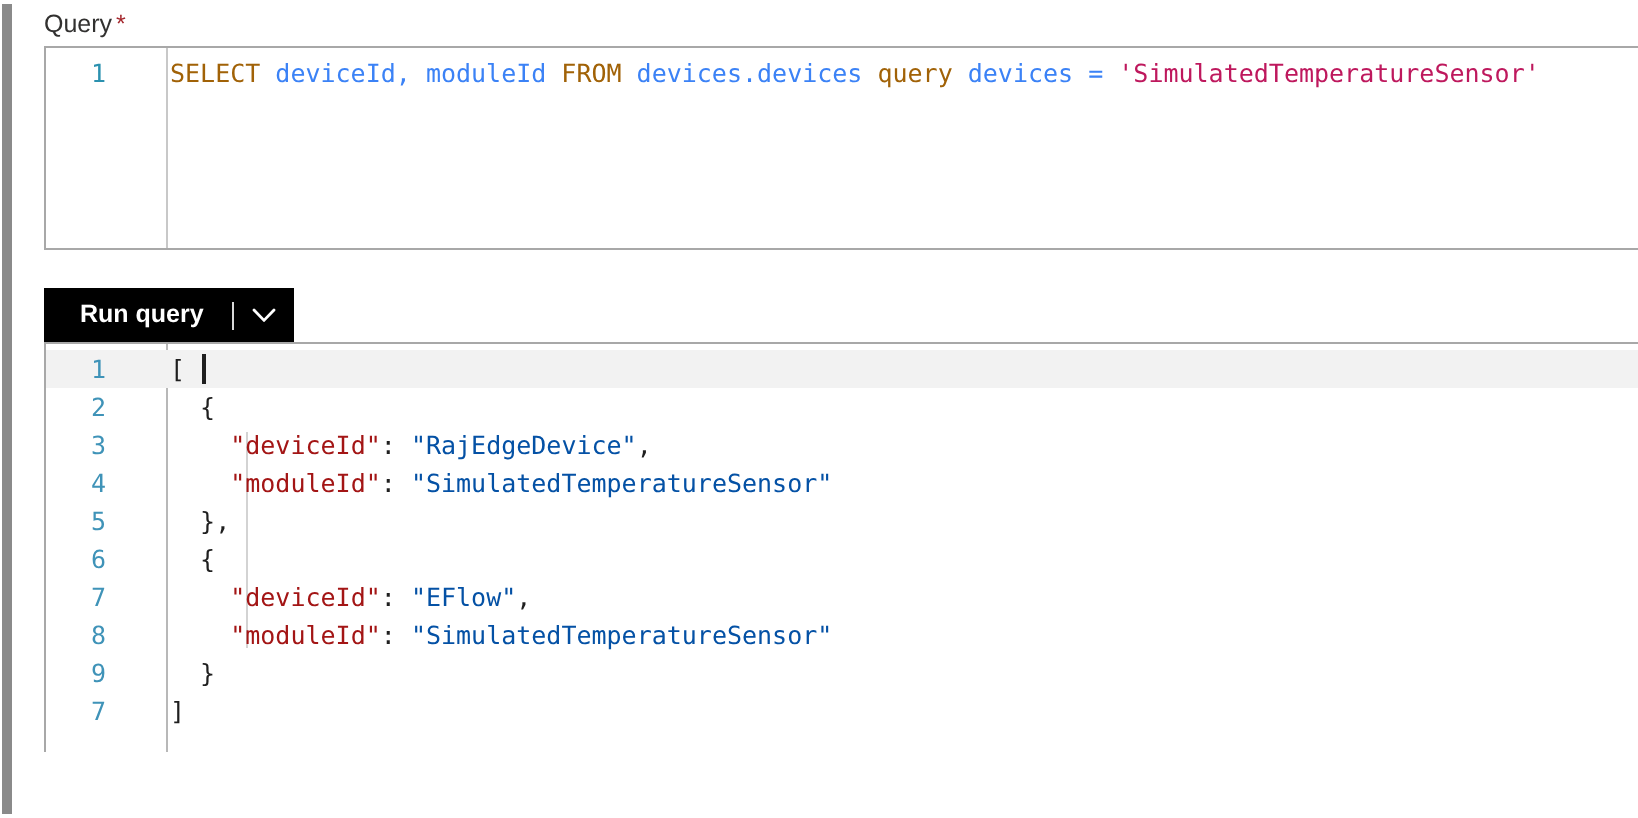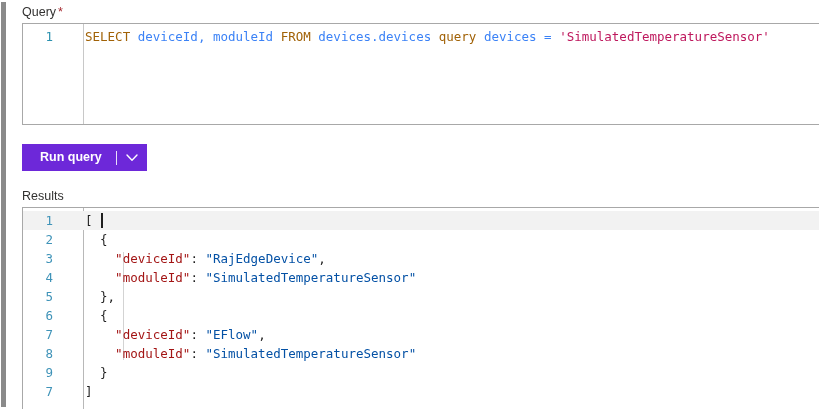--- a/index.html
+++ b/index.html
@@ -158,21 +158,21 @@
   .tok-punct  { color: #1f1f1f; }
 
   
   .btn-row {
     padding-top: 19px;
     padding-bottom: 0;
   }
   .btn-primary {
     display: inline-flex;
     align-items: center;
-    background: #6d28d9;
+    background: #000000;
     color: #ffffff;
     border: none;
     height: 27px;
     padding: 0 0 0 18px;
     font-family: "Liberation Sans", sans-serif;
     font-size: 12.5px;
     font-weight: bold;
     cursor: pointer;
     line-height: 27px;
   }
@@ -228,23 +228,20 @@
       <span class="label">Run query</span>
       <span class="btn-divider"></span>
       <span class="btn-chevron">
         <svg width="12" height="8" viewBox="0 0 12 8" aria-hidden="true">
           <path d="M1 1 L6 6.2 L11 1" fill="none" stroke="#ffffff" stroke-width="1.4" stroke-linecap="round" stroke-linejoin="round"></path>
         </svg>
       </span>
     </div>
   </div>
 
-  <div class="field-label results-label">
-    <span>Results</span>
-  </div>
 
   <div class="editor editor-results">
     <div class="gutter-sep"></div>
     <div class="indent-guide" id="results-indent-guide" style="top: 44px; height: 108px;"></div>
     <div class="code-area" id="results-code-area">
         <div class="code-line active"><span class="gutter">1</span><span class="code-text"><span class="tok-punct">[</span></span><span class="caret"></span></div>
         <div class="code-line"><span class="gutter">2</span><span class="code-text"><span class="tok-punct">  {</span></span></div>
         <div class="code-line"><span class="gutter">3</span><span class="code-text"><span class="tok-punct">    </span><span class="tok-key">"deviceId"</span><span class="tok-punct">: </span><span class="tok-val">"RajEdgeDevice"</span><span class="tok-punct">,</span></span></div>
         <div class="code-line"><span class="gutter">4</span><span class="code-text"><span class="tok-punct">    </span><span class="tok-key">"moduleId"</span><span class="tok-punct">: </span><span class="tok-val">"SimulatedTemperatureSensor"</span></span></div>
         <div class="code-line"><span class="gutter">5</span><span class="code-text"><span class="tok-punct">  },</span></span></div>

